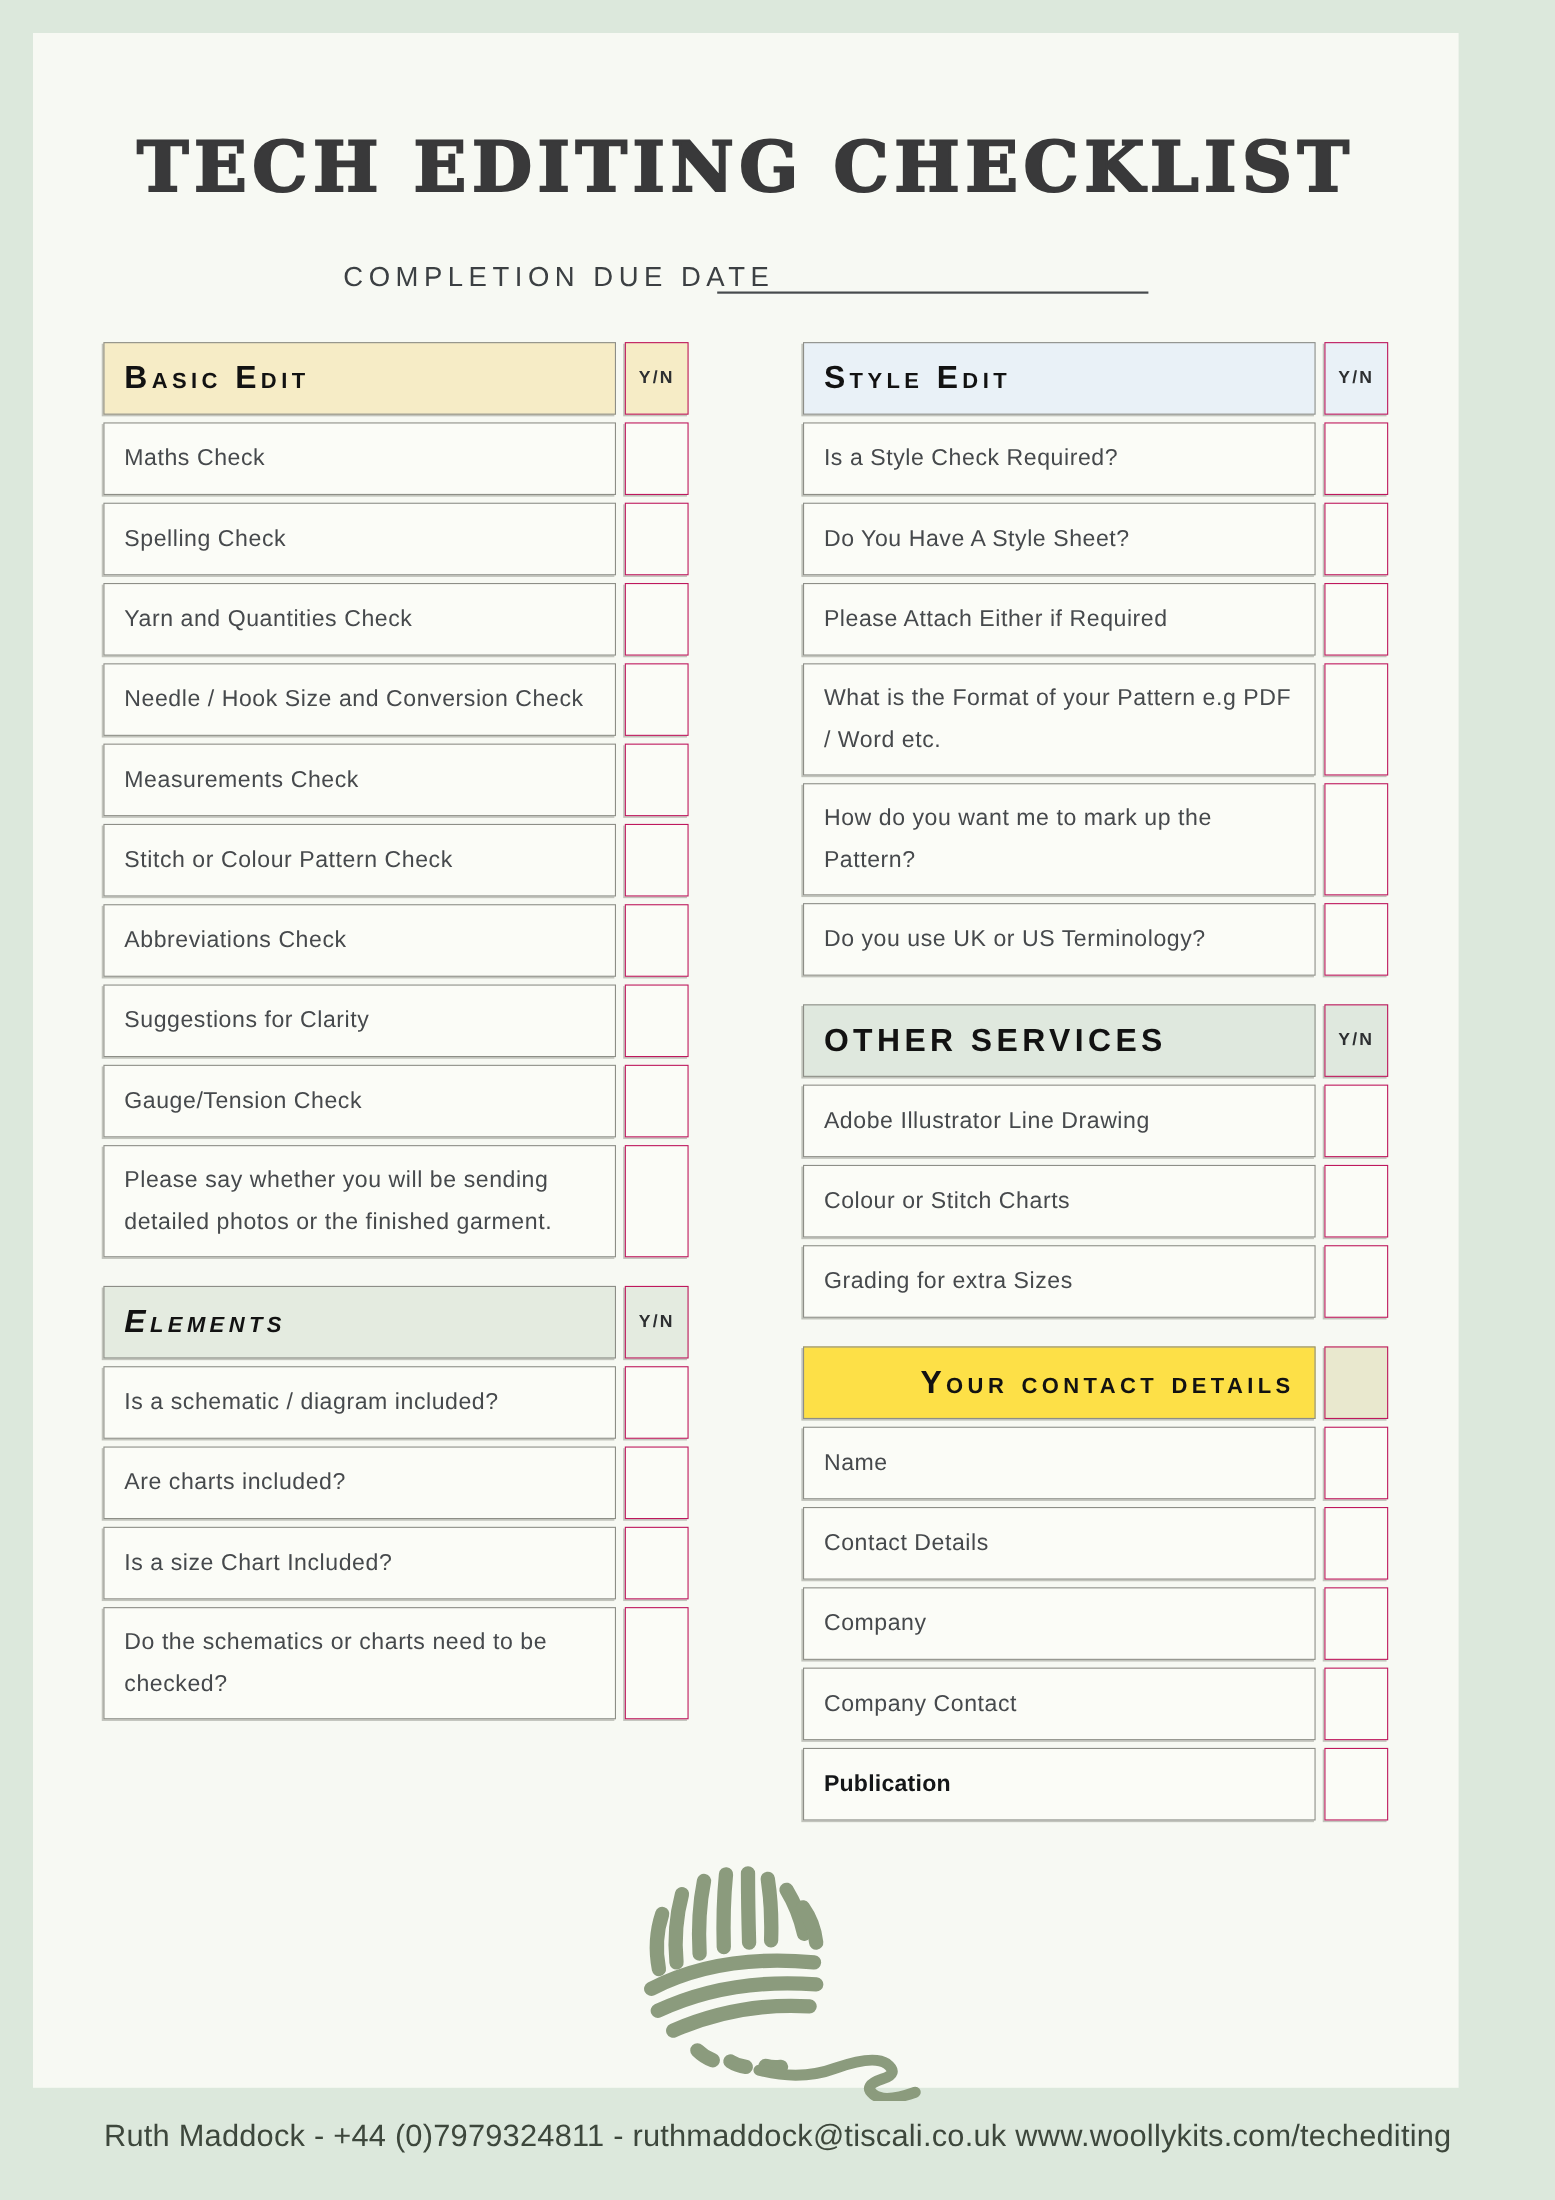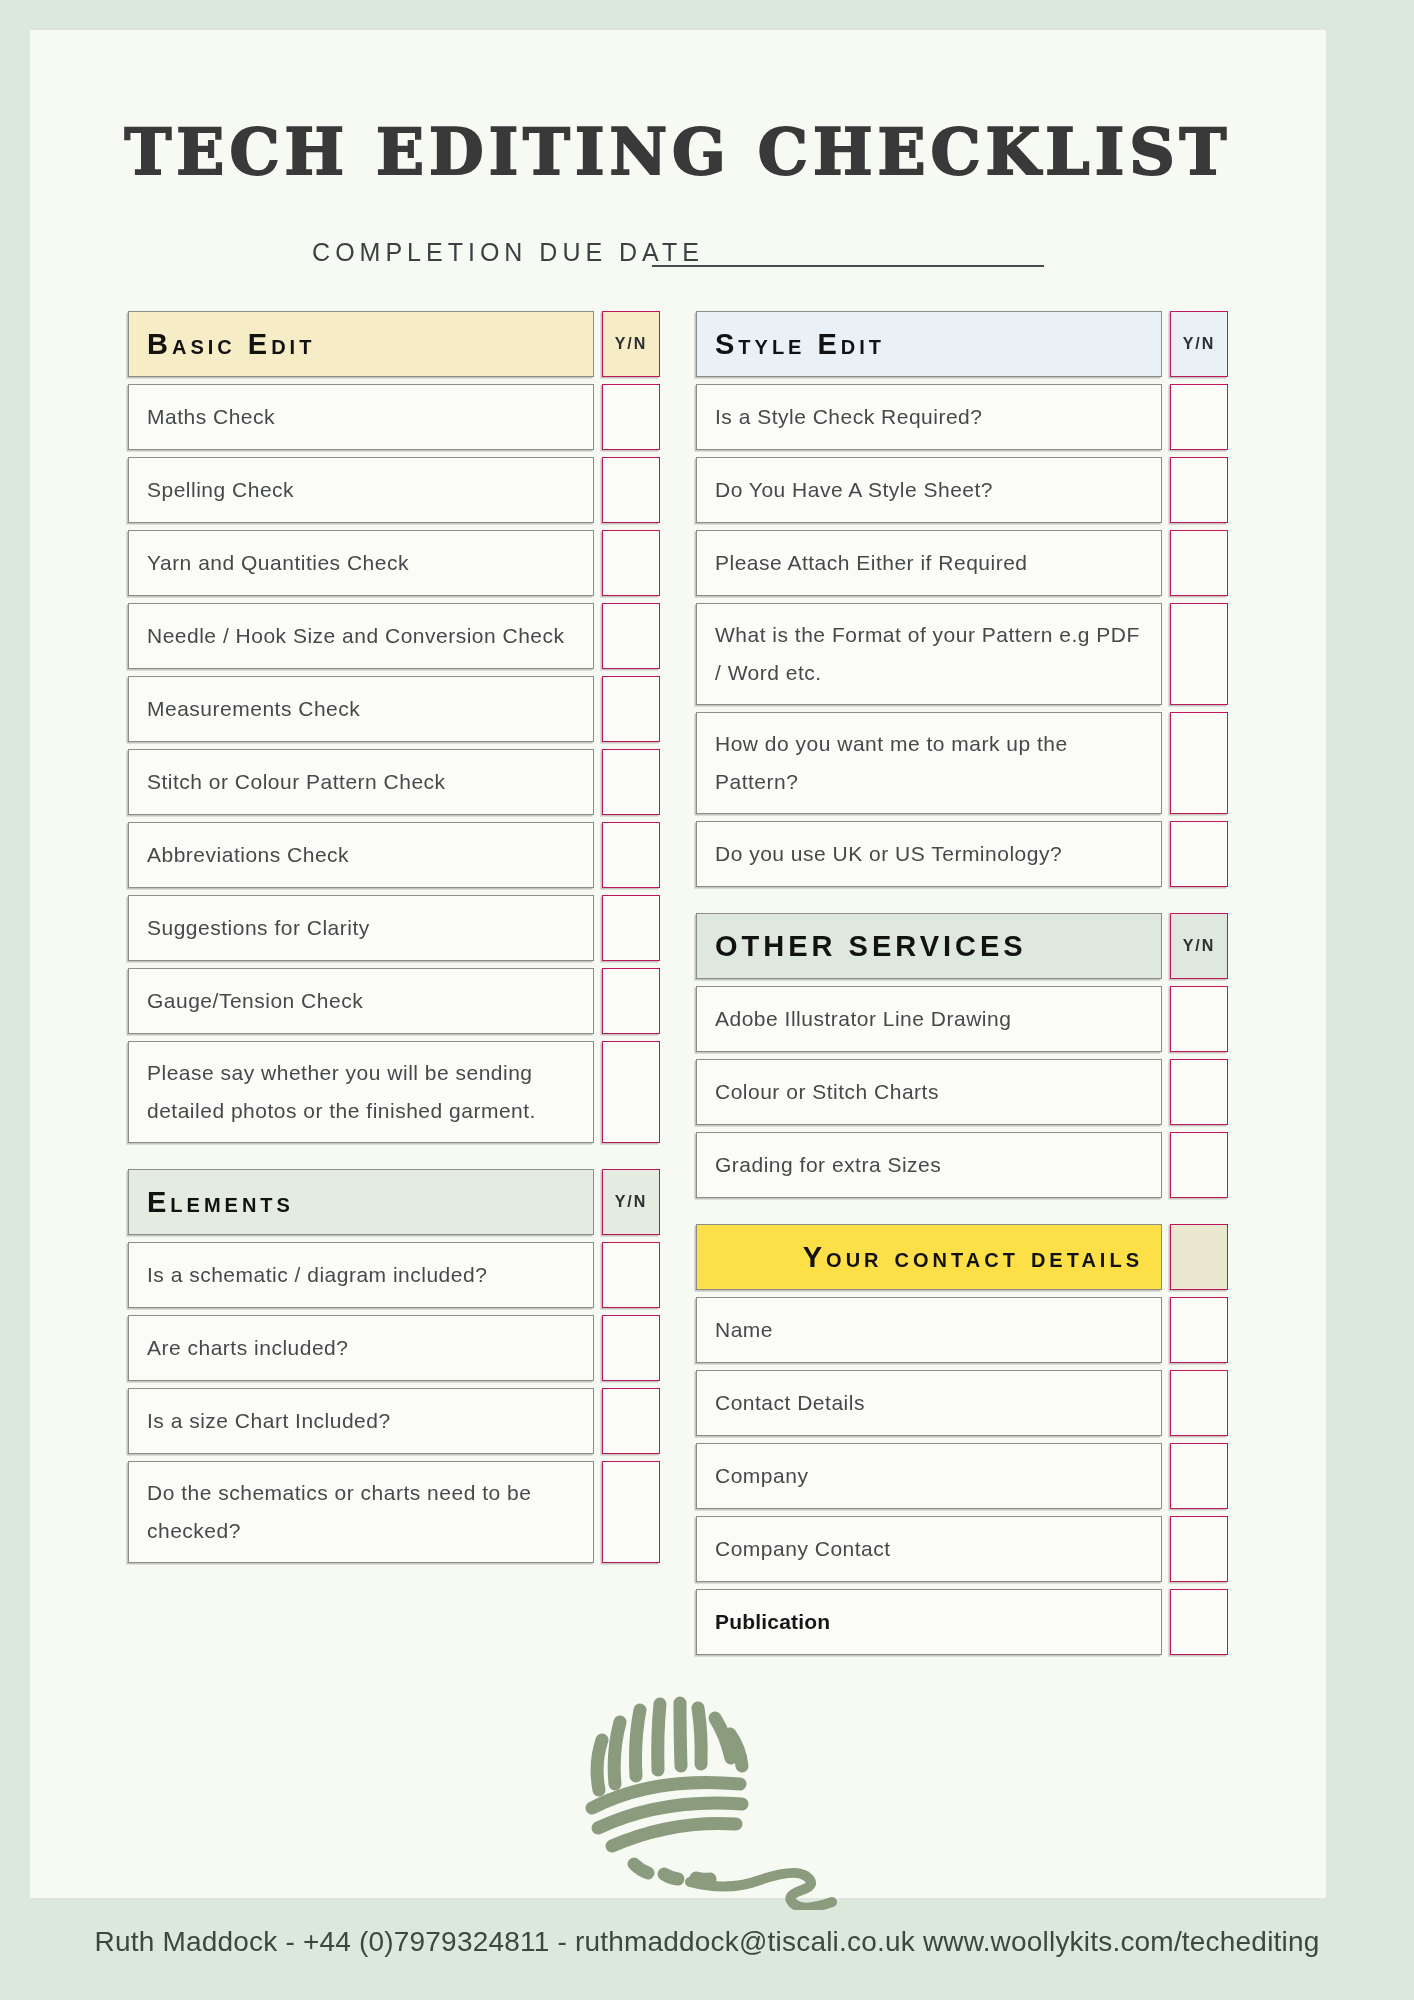--- a/index.html
+++ b/index.html
@@ -38,21 +38,21 @@
   .date-line {
     display:inline-block;
     width:392px; height:1.15em;
     margin-left:-52px;
     border-bottom:2px solid #474b4d;
   }
   
   .columns {
     margin-top:44px;
     display:flex; justify-content:space-between;
-    padding:0 98px;
+    padding:0 64px;
   }
   .col { width:532px; }
   .section + .section { margin-top:26px; }
   .row { display:flex; gap:8px; margin-bottom:7px; }
   .cell {
     flex:1;
     border:1px solid #8d8e87;
     background:#fbfcf7;
     min-height:66px;
     display:flex; align-items:center;
@@ -162,21 +162,21 @@
   </div>
 
   <div class="row">
     <div class="cell item-cell">Please say whether you will be sending detailed photos or the finished garment.</div>
     <div class="yn-box"></div>
   </div>
 </div>
 
   <div class="section">
     <div class="row">
-      <div class="cell header-cell" style="background: rgb(228, 235, 224);">
+      <div class="cell header-cell" style="background: rgb(228, 235, 224); font-style: italic;">
         <span class="header-title">Elements</span>
       </div>
       <div class="yn-box header-yn" style="background: rgb(228, 235, 224);">Y/N</div>
     </div>
 
   <div class="row">
     <div class="cell item-cell">Is a schematic / diagram included?</div>
     <div class="yn-box"></div>
   </div>
 

